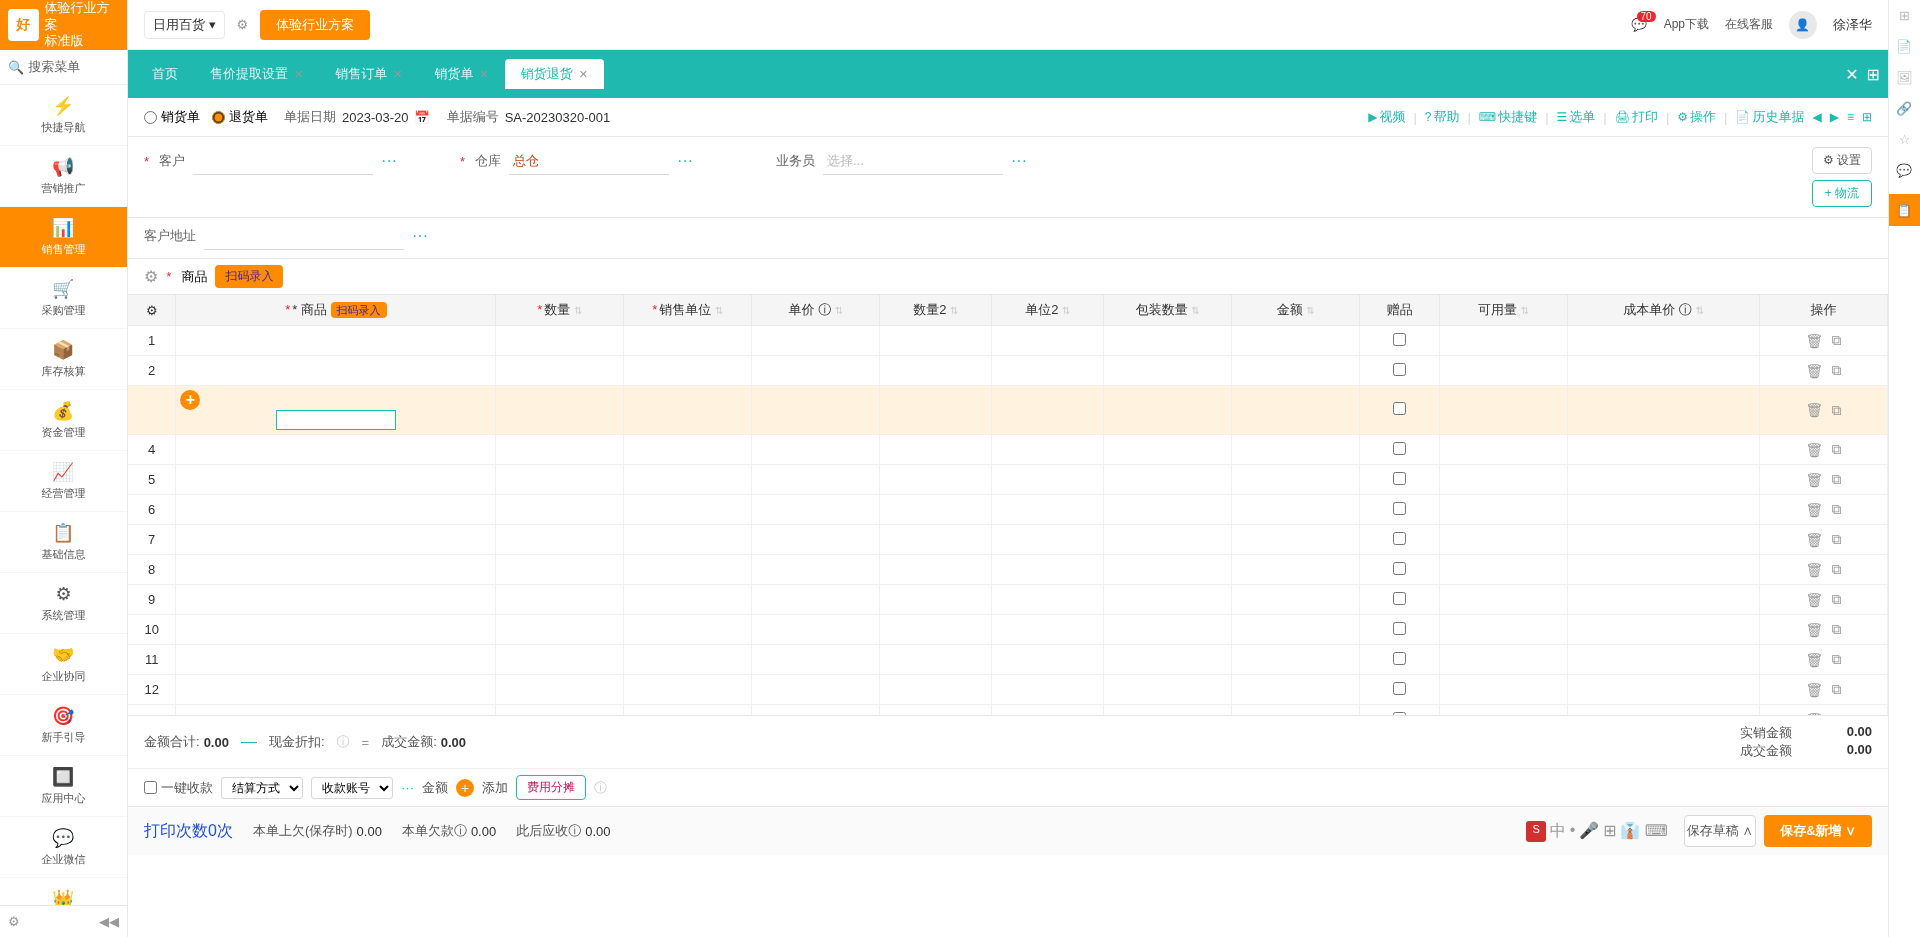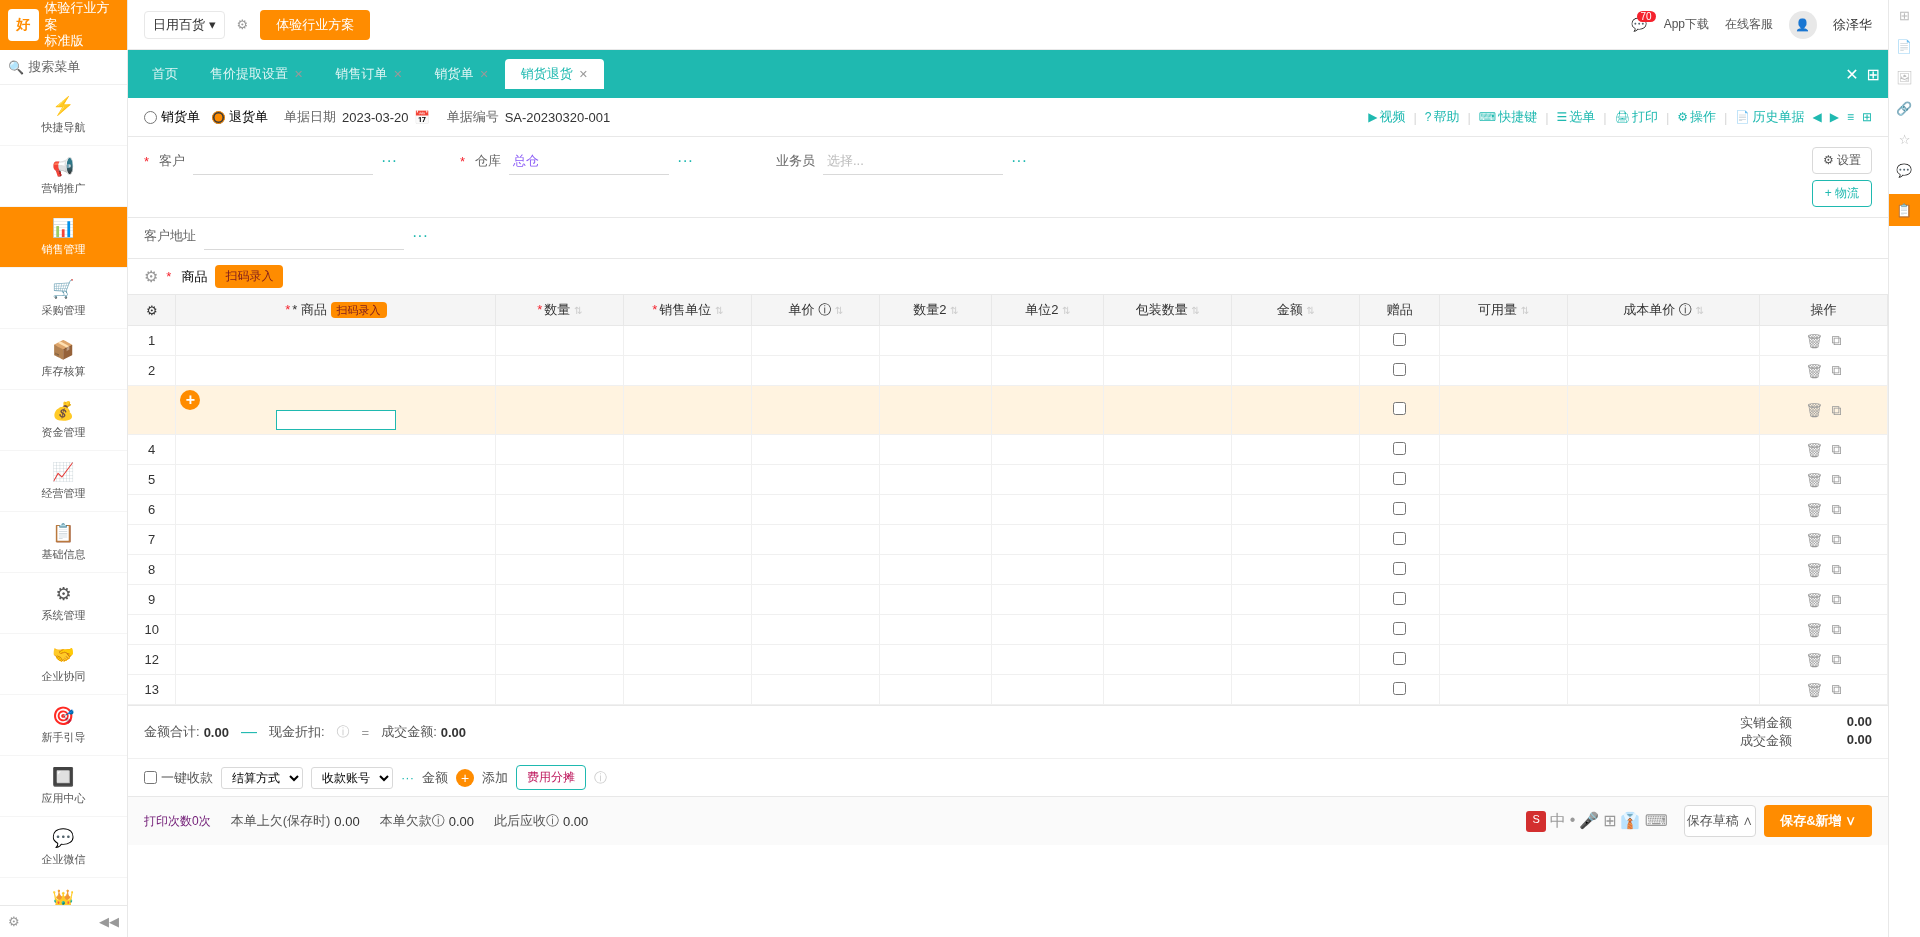--- a/index.html
+++ b/index.html
@@ -49,29 +49,29 @@
     .radio-item input[type=radio] { accent-color: #ff8c00; }
     .form-field { display: flex; align-items: center; gap: 6px; }
     .form-label { color: #666; white-space: nowrap; }
     .form-value { color: #333; }
     .form-header-actions { margin-left: auto; display: flex; gap: 8px; align-items: center; }
     .action-link { color: #1fb9b0; cursor: pointer; font-size: 12px; display: flex; align-items: center; gap: 2px; }
 
     
     .form-body { padding: 10px 16px; display: flex; gap: 16px; border-bottom: 1px solid #e8e8e8; flex-wrap: wrap; align-items: flex-start; }
     .form-row { display: flex; align-items: center; gap: 8px; min-width: 300px; }
-    .form-input { border-bottom: 1px solid #d9d9d9; min-width: 160px; height: 28px; display: flex; align-items: center; padding: 0 4px; color: #8b5cf6; }
+    .form-input { border-bottom: 1px solid #d9d9d9; min-width: 160px; height: 28px; display: flex; align-items: center; padding: 0 4px; color: #c2410c; }
     .ellipsis-btn { color: #1fb9b0; cursor: pointer; font-size: 16px; }
     .form-actions-right { margin-left: auto; display: flex; flex-direction: column; gap: 6px; }
     .btn-set { border: 1px solid #d9d9d9; background: #fff; padding: 4px 10px; border-radius: 4px; cursor: pointer; color: #555; font-size: 12px; }
     .btn-logistics { border: 1px solid #1fb9b0; background: #fff; padding: 4px 10px; border-radius: 4px; cursor: pointer; color: #1fb9b0; font-size: 12px; }
 
     
     .table-toolbar { padding: 6px 16px; display: flex; align-items: center; gap: 8px; border-bottom: 1px solid #e8e8e8; }
-    .scan-btn { background: #ff8c00; color: #7f1d1d; padding: 3px 10px; border-radius: 4px; border: none; cursor: pointer; font-size: 12px; }
+    .scan-btn { background: #ff8c00; color: #4c1d95; padding: 3px 10px; border-radius: 4px; border: none; cursor: pointer; font-size: 12px; }
 
     .data-table { width: 100%; border-collapse: collapse; font-size: 12px; }
     .data-table th { background: #f5f5f5; padding: 6px 4px; text-align: center; border-right: 1px solid #e8e8e8; border-bottom: 1px solid #e8e8e8; color: #333; white-space: nowrap; font-weight: normal; position: sticky; top: 0; z-index: 2; }
     .data-table td { padding: 4px; text-align: center; border-right: 1px solid #f0f0f0; border-bottom: 1px solid #f0f0f0; color: #333; height: 30px; }
     .data-table tr:nth-child(odd) td { background: #fff; }
     .data-table tr:nth-child(even) td { background: #fff; }
     .data-table tr.highlighted td { background: #fff3e0; }
     .row-num { color: #999; width: 30px; }
     .sort-icon { color: #ccc; font-size: 10px; cursor: pointer; }
     .checkbox-cell { text-align: center; }
@@ -92,21 +92,21 @@
     .select-sm { border: 1px solid #d9d9d9; border-radius: 3px; padding: 2px 6px; font-size: 12px; background: #fff; }
     .add-icon-btn { background: #ff8c00; color: #fff; border-radius: 50%; width: 18px; height: 18px; display: flex; align-items: center; justify-content: center; cursor: pointer; font-size: 14px; border: none; }
     .fee-btn { border: 1px solid #1fb9b0; color: #be185d; background: #fff; padding: 3px 10px; border-radius: 4px; cursor: pointer; font-size: 12px; }
 
     
     .bottom-footer { padding: 8px 16px; border-top: 1px solid #e8e8e8; display: flex; align-items: center; gap: 16px; background: #fafafa; }
     .footer-info { display: flex; gap: 20px; align-items: center; flex: 1; }
     .footer-field { display: flex; align-items: center; gap: 4px; color: #555; font-size: 12px; }
     .footer-val { color: #333; }
     .footer-actions { display: flex; gap: 8px; }
-    .btn-print-info { color: #701a75; font-size: 12px; }
+    .btn-print-info { color: #1d4ed8; font-size: 16px; }
     .btn-save-draft { border: 1px solid #d9d9d9; background: #fff; padding: 6px 2px; border-radius: 4px; cursor: pointer; color: #555; }
     .btn-save-new { background: #ff8c00; color: #fff; padding: 6px 16px; border-radius: 4px; border: none; cursor: pointer; font-weight: bold; }
 
     
     .right-summary { margin-left: auto; text-align: right; }
     .right-summary-row { display: flex; justify-content: space-between; gap: 20px; font-size: 12px; color: #555; }
     .right-summary-val { color: #333; font-weight: bold; min-width: 60px; text-align: right; }
 
     
     .right-panel { width: 32px; background: #fff; border-left: 1px solid #e8e8e8; display: flex; flex-direction: column; align-items: center; padding-top: 8px; gap: 16px; color: #bbb; font-size: 18px; }
@@ -569,20 +569,42 @@
     <td></td>
     <td></td>
     <td>
       <div class="action-icons">
         <button class="icon-btn">🗑</button>
         <button class="icon-btn">⧉</button>
       </div>
     </td>
   </tr>
             <tr>
+    <td class="row-num">11</td>
+    <td>
+      
+    </td>
+    <td></td>
+    <td></td>
+    <td></td>
+    <td></td>
+    <td></td>
+    <td></td>
+    <td></td>
+    <td class="checkbox-cell"><input type="checkbox" style=""></td>
+    <td></td>
+    <td></td>
+    <td>
+      <div class="action-icons">
+        <button class="icon-btn">🗑</button>
+        <button class="icon-btn">⧉</button>
+      </div>
+    </td>
+  </tr>
+            <tr>
     <td class="row-num">12</td>
     <td>
       
     </td>
     <td></td>
     <td></td>
     <td></td>
     <td></td>
     <td></td>
     <td></td>

